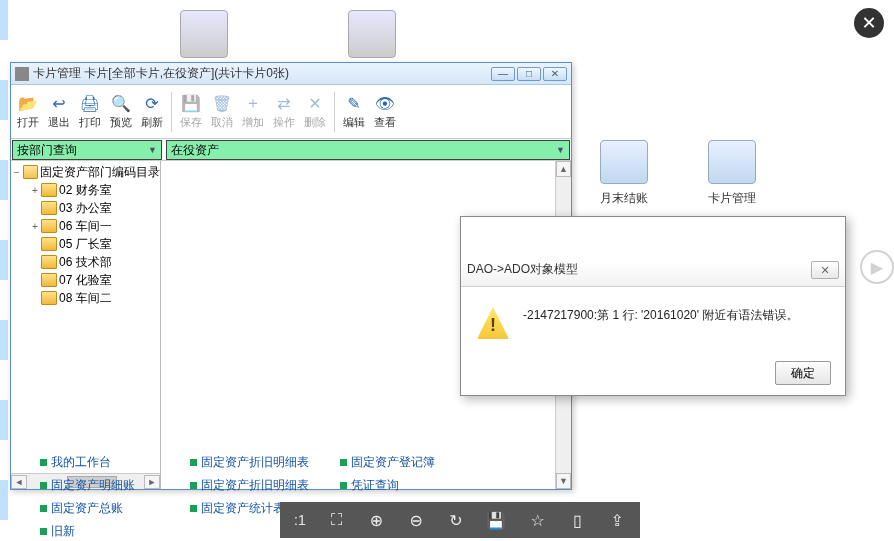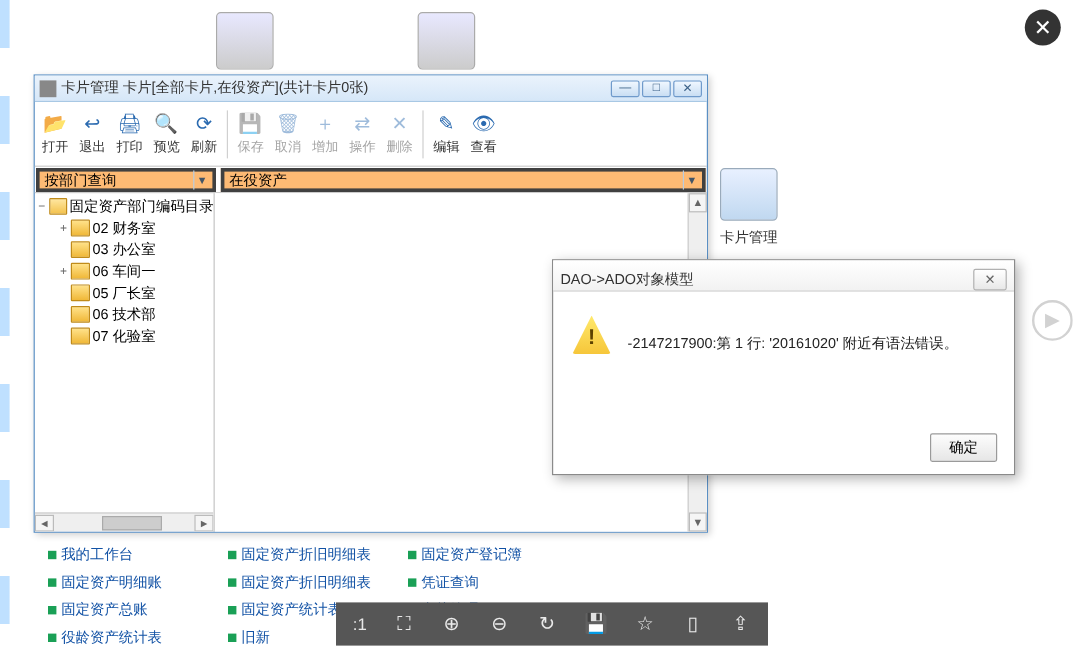--- a/index.html
+++ b/index.html
@@ -9,36 +9,36 @@
 .bg-icons { position: absolute; top: 10px; left: 180px; display: flex; gap: 120px; }
 .bg-icon { width: 48px; height: 48px; background: linear-gradient(#e8e8ff,#ccc); border: 1px solid #aaa; border-radius: 4px; }
 
 
 .left-strip { position: absolute; left: 0; top: 0; width: 8px; height: 541px; background: repeating-linear-gradient(#bfe0ff 0 40px,#fff 40px 80px); }
 
 
 .close-badge { position: absolute; right: 10px; top: 8px; width: 30px; height: 30px; background: #333; border-radius: 50%; color:#fff; display:flex; align-items:center; justify-content:center; font-size:18px; cursor:pointer; }
 
 
-.win { position: absolute; left: 28px; top: 62px; width: 562px; height: 382px; border: 1px solid #5a8fc4; background: #fff; box-shadow: 2px 2px 6px rgba(0,0,0,.2); }
+.win { position: absolute; left: 10px; top: 62px; width: 562px; height: 428px; border: 1px solid #5a8fc4; background: #fff; box-shadow: 2px 2px 6px rgba(0,0,0,.2); }
 .titlebar { height: 22px; background: linear-gradient(#eaf3fc,#d6e7f8); border-bottom: 1px solid #a8c8e4; display:flex; align-items:center; padding: 0 4px; }
 .titlebar .ticon { width:14px; height:14px; background:#888; margin-right:4px; }
 .titlebar .title { flex:1; color:#333; }
 .winbtns { display:flex; gap:2px; }
 .winbtn { width:24px; height:14px; border:1px solid #6f9acb; background:linear-gradient(#f0f7ff,#c9def3); border-radius:2px; font-size:10px; display:flex; align-items:center; justify-content:center; color:#3a5f85; cursor:pointer; }
 
 .toolbar { height: 54px; border-bottom: 1px solid #ccc; display:flex; align-items:center; padding: 0 2px; gap:1px; }
 .tbtn { display:flex; flex-direction:column; align-items:center; justify-content:center; width:30px; height:48px; cursor:pointer; }
 .tbtn.disabled { opacity:.45; cursor:default; }
 .tbtn .ic { width:20px; height:20px; display:flex; align-items:center; justify-content:center; font-size:16px; color:#2a6ab0; }
 .tbtn .lab { font-size:11px; color:#333; margin-top:2px; }
 .tsep { width:1px; height:40px; background:#d0d0d0; margin:0 3px; }
 
 .filterbar { height:22px; border-bottom:1px solid #ccc; display:flex; }
-.combo { height:20px; border:3px solid #404040; background:#fdba74; display:flex; align-items:center; padding:0 2px; cursor:pointer; }
+.combo { height:20px; border:1px solid #404040; background:#86efac; display:flex; align-items:center; padding:0 2px; cursor:pointer; }
 .combo.left { width:150px; margin:1px 0 0 1px; }
 .combo.right { flex:1; margin:1px 1px 0 4px; }
 .combo .val { flex:1; padding-left:2px; }
 .combo .arr { width:14px; height:16px; border-left:1px solid #bcd; display:flex; align-items:center; justify-content:center; color:#456; font-size:9px; }
 
 .body { display:flex; height: calc(100% - 22px - 54px - 22px); }
 .tree-pane { width:150px; border-right:1px solid #bbb; overflow:auto; position:relative; }
 .tree { padding:2px 0; }
 .tree-row { display:flex; align-items:center; height:18px; white-space:nowrap; cursor:pointer; }
 .tree-row .exp { width:12px; text-align:center; color:#666; font-size:10px; }
@@ -63,24 +63,24 @@
 
 .right-icons { position:absolute; left:600px; top:140px; display:flex; gap:60px; }
 .ricon { display:flex; flex-direction:column; align-items:center; cursor:pointer; }
 .ricon .pic { width:48px; height:44px; background:linear-gradient(#e8f0ff,#c0d8f0); border:1px solid #9ab; border-radius:4px; }
 .ricon .cap { margin-top:6px; color:#333; }
 
 .right-nav { position:absolute; right:0; top:250px; width:34px; height:34px; border:2px solid #d2d2d2; border-radius:50%; display:flex; align-items:center; justify-content:center; color:#d2d2d2; font-size:16px; cursor:pointer; }
 
 
 .dlg { position:absolute; left:460px; top:216px; width:386px; height:180px; border:1px solid #8a8a8a; background:#fff; box-shadow:3px 3px 10px rgba(0,0,0,.3); }
-.dlg .dtitle { height:26px; border-bottom:1px solid #d0d0d0; display:flex; align-items:flex-end; padding:0 6px; background:linear-gradient(#fff,#f2f2f2); }
+.dlg .dtitle { height:26px; border-bottom:1px solid #d0d0d0; display:flex; align-items:flex-start; padding:0 6px; background:linear-gradient(#fff,#f2f2f2);margin-top:44px; }
 .dlg .dtitle .t { flex:1; color:#333; }
 .dlg .dclose { width:28px; height:18px; border:1px solid #b0b0b0; border-radius:2px; display:flex; align-items:center; justify-content:center; font-size:11px; color:#666; cursor:pointer; background:linear-gradient(#fff,#e8e8e8); }
-.dlg .dbody { padding:20px 16px; display:flex; align-items:flex-end; gap:14px; }
+.dlg .dbody { padding:20px 16px; display:flex; align-items:flex-start; gap:14px; }
 .warn-ic { width:32px; height:32px; position:relative; }
 .warn-ic::before { content:""; position:absolute; inset:0; background:linear-gradient(#ffe96b,#f6c63a); clip-path: polygon(50% 0,100% 100%,0 100%); border-radius:2px; }
 .warn-ic::after { content:"!"; position:absolute; inset:0; display:flex; align-items:center; justify-content:center; font-weight:bold; color:#5c4200; font-size:18px; padding-top:4px; }
 .dlg .msg { color:#222; }
 .dlg .dfoot { position:absolute; bottom:10px; right:14px; }
 .okbtn { width:56px; height:24px; border:1px solid #9a9a9a; background:linear-gradient(#fdfdfd,#e6e6e6); cursor:pointer; border-radius:2px; }
 
 
 .links { position:absolute; left:40px; top:454px; display:grid; grid-template-columns: 150px 150px 150px; row-gap:6px; }
 .link { display:flex; align-items:center; gap:4px; cursor:pointer; }
@@ -210,20 +210,25 @@
           <div class="tree-row child">
             <span class="exp"></span>
             <span class="fold closed"></span>
             <span class="lbl">06 技术部</span>
           </div>
           <div class="tree-row child">
             <span class="exp"></span>
             <span class="fold closed"></span>
             <span class="lbl">07 化验室</span>
           </div>
+          <div class="tree-row child">
+            <span class="exp"></span>
+            <span class="fold closed"></span>
+            <span class="lbl">08 车间二</span>
+          </div>
         </div>
       <div class="tree-scroll">
         <div class="sarr">◄</div>
         <div class="thumb"></div>
         <div class="spacer"></div>
         <div class="sarr">►</div>
       </div>
     </div>
     <div class="content-pane">
       <div class="content-scroll">
@@ -231,20 +236,24 @@
         <div class="track"></div>
         <div class="down">▼</div>
       </div>
     </div>
   </div>
 </div>
 
 <div class="right-icons" id="right-icons">
     <div class="ricon">
       <div class="pic"></div>
+      <div class="cap">月末结账</div>
+    </div>
+    <div class="ricon">
+      <div class="pic"></div>
       <div class="cap">卡片管理</div>
     </div>
   </div>
 <div class="right-nav">▶</div>
 
 <div class="dlg">
   <div class="dtitle">
     <div class="t">DAO-&gt;ADO对象模型</div>
     <div class="dclose">✕</div>
   </div>
@@ -286,24 +295,20 @@
       <span class="dot"></span>
       <span class="txt">固定资产总账</span>
     </div>
     <div class="link">
       <span class="dot"></span>
       <span class="txt">固定资产统计表</span>
     </div>
     <div class="link">
       <span class="dot"></span>
       <span class="txt">卡片管理</span>
-    </div>
-    <div class="link">
-      <span class="dot"></span>
-      <span class="txt">役龄资产统计表</span>
     </div>
     <div class="link">
       <span class="dot"></span>
       <span class="txt">旧新</span>
     </div>
   </div>
 
 <div class="ctrlbar">
   <div class="seg">:1</div>
   <div class="cic">⛶</div>

